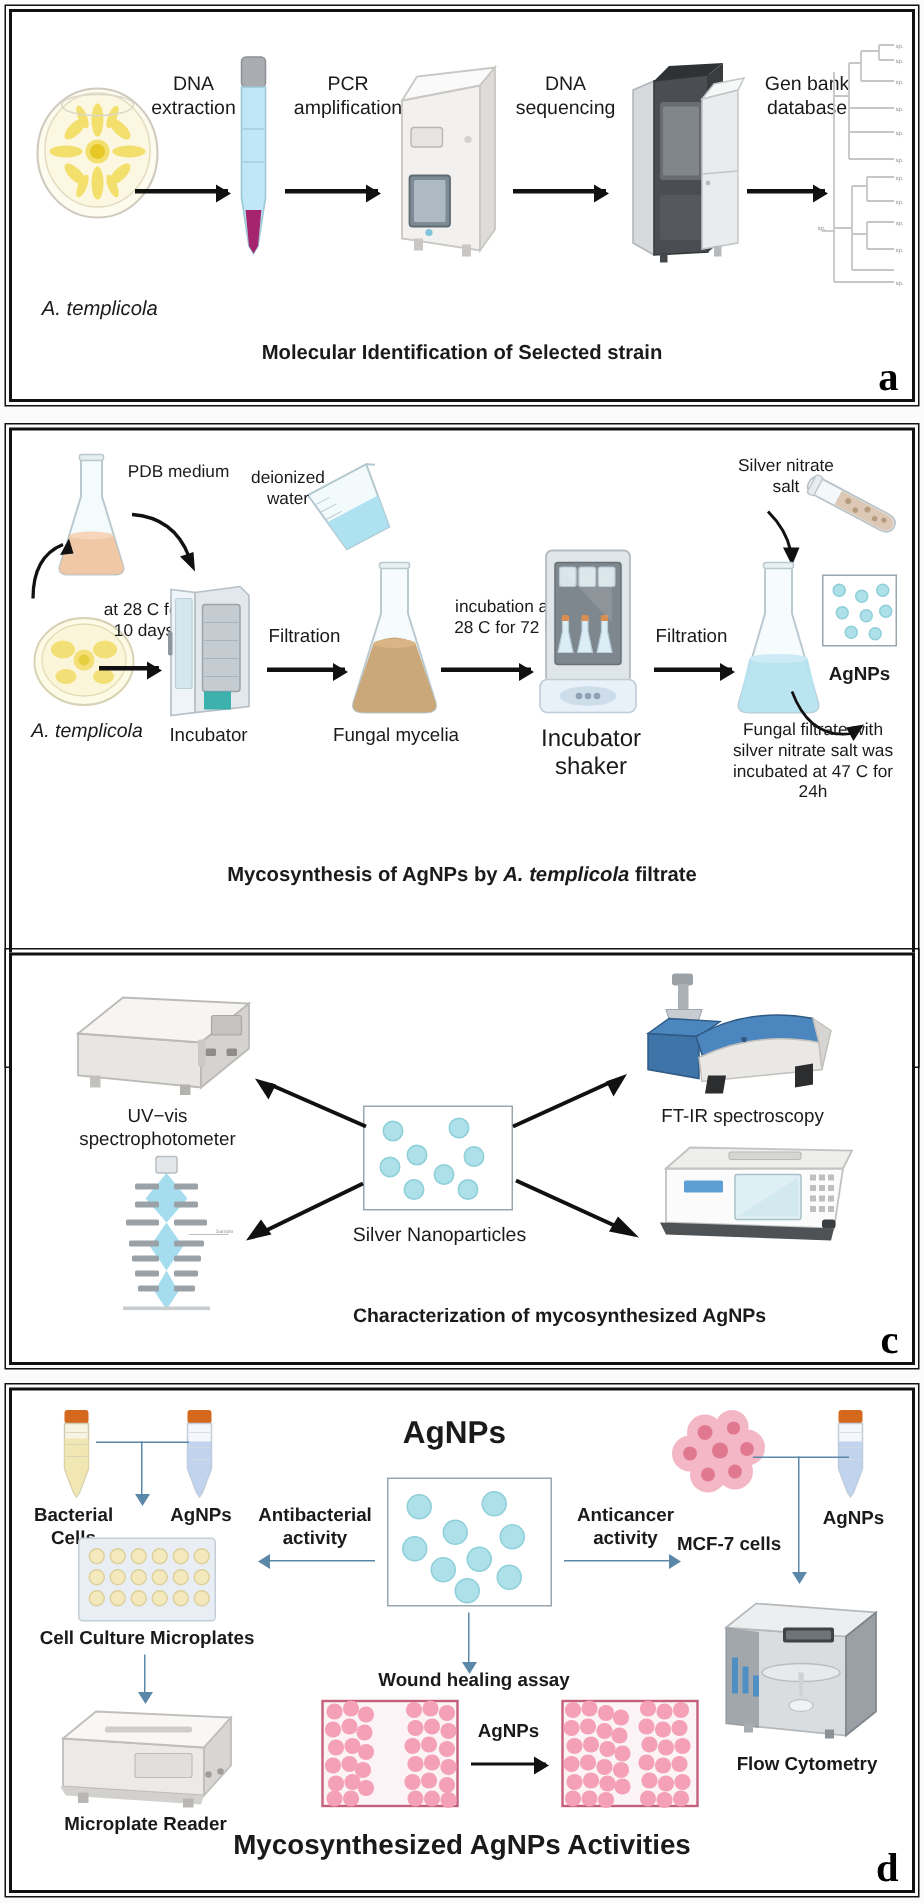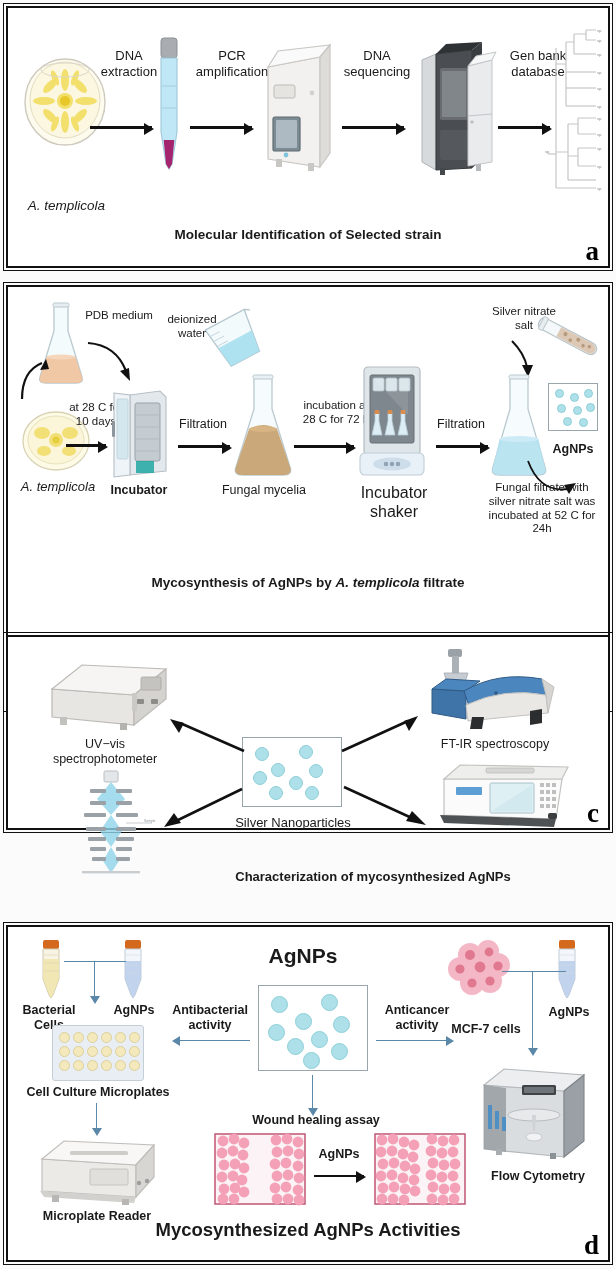--- a/index.html
+++ b/index.html
@@ -17,21 +17,21 @@
   }
   .panel {
     position: absolute;
     background: #ffffff;
     border: 2px solid #111;
     outline: 1px solid #111;
     outline-offset: 2px;
   }
   #panel-a { left: 6px;  top: 6px;   width: 604px; height: 262px; }
   #panel-b { left: 6px;  top: 285px; width: 604px; height: 424px; }
-  #panel-c { left: 6px;  top: 635px; width: 604px; height: 195px; padding-left: 30px; }
+  #panel-c { left: 6px;  top: 635px; width: 604px; height: 275px; padding-left: 30px; }
   #panel-d { left: 6px;  top: 925px; width: 604px; height: 337px; }
 
   .panel-letter {
     position: absolute; right: 9px; bottom: 1px;
     font-size: 27px; font-weight: bold; color: #000;
     font-family: "Liberation Serif", serif;
     line-height: 1;
   }
   .cap {
     position: absolute; left: 0; right: 0;
@@ -282,21 +282,21 @@
         <line x1="28" y1="28" x2="51" y2="28"></line>
           <line x1="28" y1="40" x2="51" y2="40"></line>
         <line x1="28" y1="52" x2="51" y2="52"></line>
           <line x1="28" y1="64" x2="51" y2="64"></line>
       </g>
       <rect x="28" y="74" width="18" height="12" fill="#1fa7a2" opacity="0.85"></rect>
       <path d="M6 6 L22 8 L22 88 L6 90 Z" fill="#eef4f7" stroke="#b6bfc6" stroke-width="1.1"></path>
       <rect x="9" y="12" width="11" height="60" rx="1.5" fill="#cfe4ec" opacity="0.8" stroke="#b1c8d2" stroke-width="0.8"></rect>
       <rect x="4" y="34" width="3" height="16" rx="1.2" fill="#8d969c"></rect>
     </svg>
-    <div class="lbl" style="left:95px; top:196px; width:72px; font-size:12.5px;font-weight:bold;">Incubator</div>
+    <div class="lbl" style="left:95px; top:196px; width:72px; font-size:12.5px;">Incubator</div>
 
     <div class="lbl" style="left:162px; top:130px; width:66px; font-size:12.5px;">Filtration</div>
     <div class="arrow-r" style="left:170px; top:158px; width:52px;"></div>
 
     <svg class="svgabs" style="left:192px; top:22px;" width="72" height="64" viewBox="0 0 72 64">
       <g transform="rotate(-28 36 32)">
         <path d="M14 8 L58 8 L52 52 L20 52 Z" fill="#f3fafc" stroke="#b4c7cf" stroke-width="1.3"></path>
         <path d="M17 30 L55 30 L52 52 L20 52 Z" fill="#a9dff0" opacity="0.92"></path>
         <g stroke="#b9cbd3" stroke-width="0.7">
           <line x1="16" y1="16" x2="26" y2="16"></line>
@@ -389,21 +389,21 @@
       <div class="np" style="left:8px;  top:20px; width:9px; height:9px;"></div>
       <div class="np" style="left:24px; top:22px; width:9px; height:9px;"></div>
       <div class="np" style="left:37px; top:19px; width:9px; height:9px;"></div>
       <div class="np" style="left:14px; top:33px; width:9px; height:9px;"></div>
       <div class="np" style="left:30px; top:34px; width:9px; height:9px;"></div>
     </div>
     <div class="lbl bold" style="left:534px; top:155px; width:62px; font-size:12.5px;">AgNPs</div>
 
     <div class="lbl" style="left:470px; top:194px; width:128px; font-size:11.5px;">Fungal filtrate with
 silver nitrate salt was
-incubated at 52 C for
+incubated at 47 C for
 24h</div>
 
     <div class="cap cap-b" style="top:288px;">
       <span>Mycosynthesis of AgNPs by </span><span class="ital">A. templicola</span><span> filtrate</span>
     </div>
     <div class="panel-letter">b</div>
   </div>
 
   <div class="panel" id="panel-c">
 

